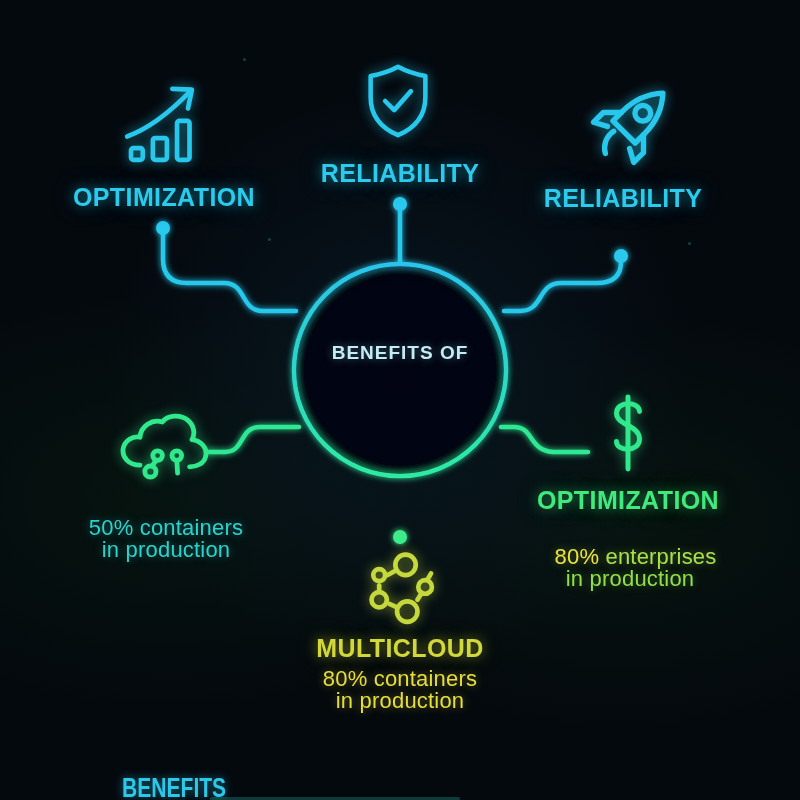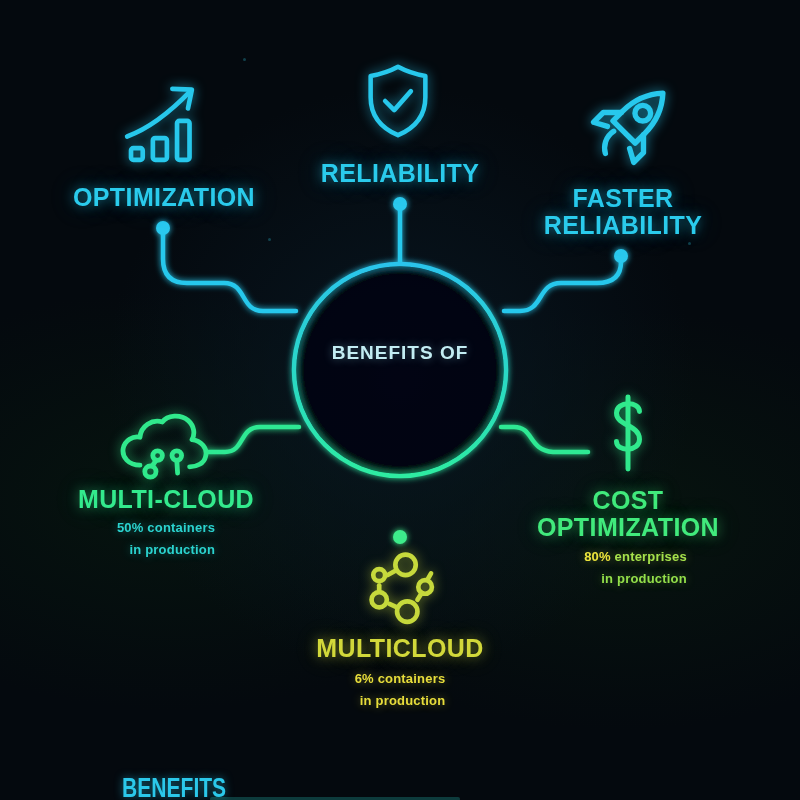--- a/index.html
+++ b/index.html
@@ -19,22 +19,22 @@
   .icon svg{overflow:visible;}
   .ic-cyan{color:#27c8ec;filter:drop-shadow(0 0 6px rgba(39,200,236,.65));}
   .ic-green{color:#30e98c;filter:drop-shadow(0 0 6px rgba(48,233,140,.6));}
   .ic-lime{color:#c6d93c;filter:drop-shadow(0 0 6px rgba(198,217,60,.6));}
   .label{position:absolute;transform:translateX(-50%);text-align:center;white-space:nowrap;
          font-weight:700;font-size:25px;letter-spacing:.4px;}
   .cyan-t{color:#2acbec;text-shadow:0 0 12px rgba(42,203,236,.55),0 0 28px rgba(42,203,236,.25);}
   .green-t{color:#33ea8d;text-shadow:0 0 12px rgba(51,234,141,.5),0 0 28px rgba(51,234,141,.22);}
   .green2-t{color:#41ea7c;text-shadow:0 0 12px rgba(65,234,124,.5),0 0 28px rgba(65,234,124,.22);}
   .lime-t{color:#d2d83a;text-shadow:0 0 12px rgba(210,216,58,.5),0 0 26px rgba(210,216,58,.22);}
-  .stat{position:absolute;transform:translateX(-50%);text-align:right;white-space:nowrap;
-        font-weight:700;font-size:13px;line-height:22px;letter-spacing:.2px;}
+  .stat{position:absolute;transform:translateX(-50%);text-align:center;white-space:nowrap;
+        font-weight:400;font-size:22px;line-height:22px;letter-spacing:.2px;}
   .teal-t{color:#2bd3cf;text-shadow:0 0 10px rgba(43,211,207,.45);}
   .yellow-t{color:#e7dd3b;text-shadow:0 0 10px rgba(231,221,59,.45);}
   .pct{color:#ece43c;margin-left:11px;}
   .word-yg{color:#a6e24b;}
   .line2-yg{color:#93df4a;text-shadow:0 0 10px rgba(147,223,74,.4);}
   .center-title{position:absolute;left:400px;top:337px;transform:translateX(-50%);
         text-align:center;white-space:nowrap;color:#c3edf3;font-weight:700;font-size:19px;
         line-height:31px;letter-spacing:1px;text-shadow:0 0 10px rgba(150,235,245,.4);}
   .footer-label{position:absolute;left:122px;top:773px;color:#2bc8ea;font-weight:700;
         font-size:27px;letter-spacing:0;transform:scaleX(.78);transform-origin:left top;
@@ -144,48 +144,45 @@
       <path d="M79,38 L83,31"></path>
       <path d="M72,54 L67,62"></path>
     </svg>
   </div>
 
   <div class="label cyan-t" style="left:164px;top:183px;">OPTIMIZATION</div>
 
   <div class="label cyan-t" style="left:400px;top:159px;text-align:right;">RELIABILITY</div>
 
   <div class="label cyan-t" style="left:623px;top:185px;line-height:27px;">
-    <div>FASTER</div>
     <div>RELIABILITY</div>
   </div>
 
   <div class="center-title">
     <div>BENEFITS OF</div>
   </div>
 
-  <div class="label green-t" style="left:166px;top:485px;">MULTI-CLOUD</div>
   <div class="stat teal-t" style="left:166px;top:517px;">
     <div>50% containers</div>
     <div>in production</div>
   </div>
 
   <div class="label green2-t" style="left:628px;top:487px;line-height:27px;">
-    <div>COST</div>
     <div>OPTIMIZATION</div>
   </div>
   <div class="stat" style="left:630px;top:546px;">
     <div style="text-shadow:0 0 10px rgba(200,225,70,.4);">
       <span class="pct">80%</span>
       <span class="word-yg">enterprises</span>
     </div>
     <div class="line2-yg">in production</div>
   </div>
 
   <div class="label lime-t" style="left:400px;top:634px;">MULTICLOUD</div>
   <div class="stat yellow-t" style="left:400px;top:668px;">
-    <div>6% containers</div>
+    <div>80% containers</div>
     <div>in production</div>
   </div>
 
   <div class="footer-label">BENEFITS</div>
   <div class="cutoff"></div>
 
 </div>
 
 </body></html>

